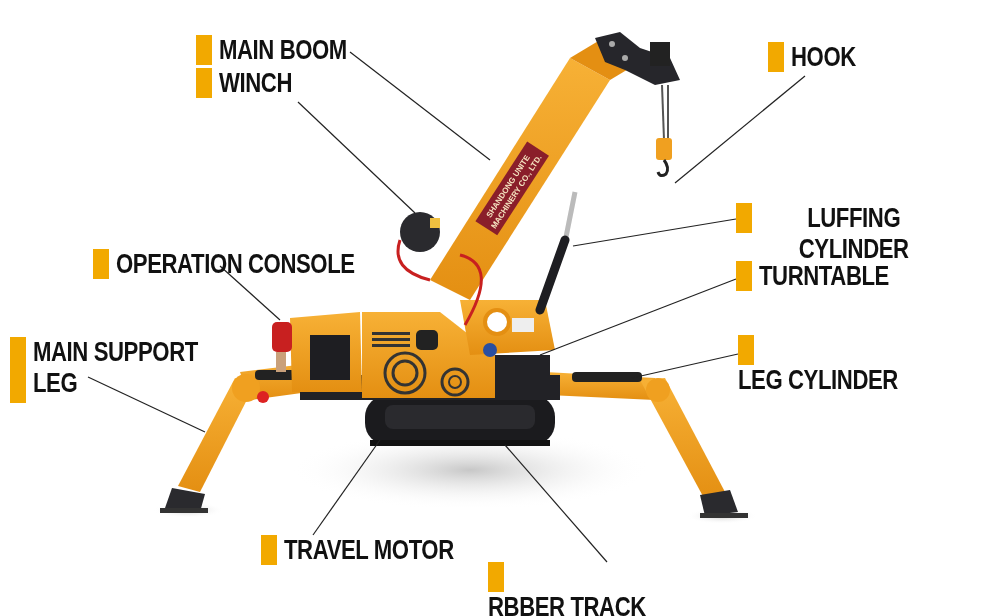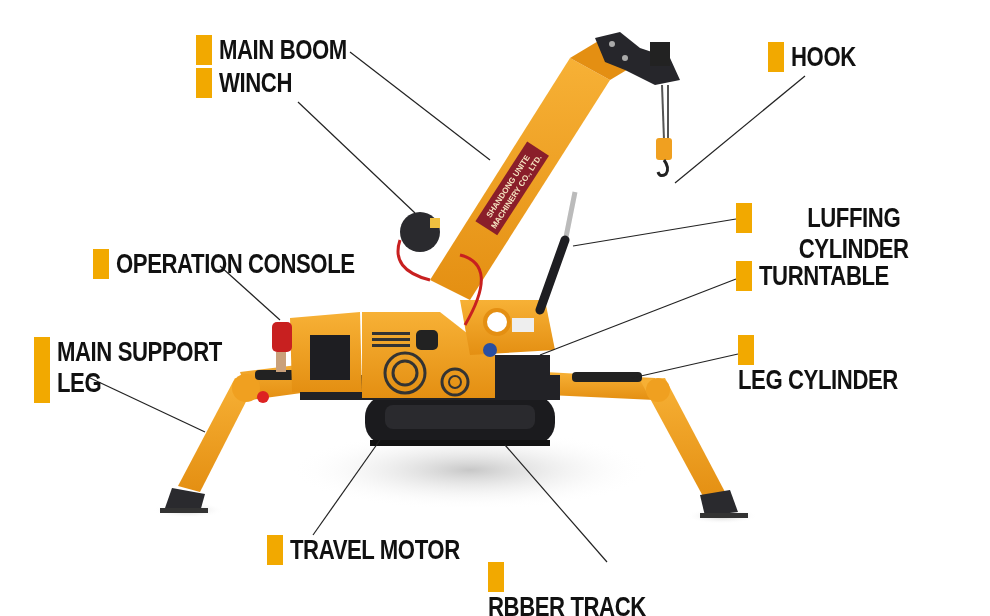--- a/index.html
+++ b/index.html
@@ -161,26 +161,26 @@
       <span class="txt">LUFFING CYLINDER</span>
     </div>
     <div class="label" style="left: 736px; top: 261px; text-align: center;">
       <span class="bar" style="height: 30px; background: rgb(242, 169, 0);"></span>
       <span class="txt">TURNTABLE</span>
     </div>
     <div class="label" style="left: 738px; top: 335px; flex-direction: column;">
       <span class="bar" style="height: 30px; background: rgb(242, 169, 0);"></span>
       <span class="txt">LEG CYLINDER</span>
     </div>
-    <div class="label" style="left: 10px; top: 337px; margin-left: 24px;">
+    <div class="label" style="left: 10px; top: 337px;">
       <span class="bar" style="height: 66px; background: rgb(242, 169, 0);"></span>
       <span class="txt">MAIN SUPPORT
 LEG</span>
     </div>
-    <div class="label" style="left: 267px; top: 535px;">
+    <div class="label" style="left: 261px; top: 535px;">
       <span class="bar" style="height: 30px; background: rgb(242, 169, 0);"></span>
       <span class="txt">TRAVEL MOTOR</span>
     </div>
     <div class="label" style="left: 488px; top: 562px; flex-direction: column;">
       <span class="bar" style="height: 30px; background: rgb(242, 169, 0);"></span>
       <span class="txt">RBBER TRACK</span>
     </div>
   </div>
 
 </body></html>

